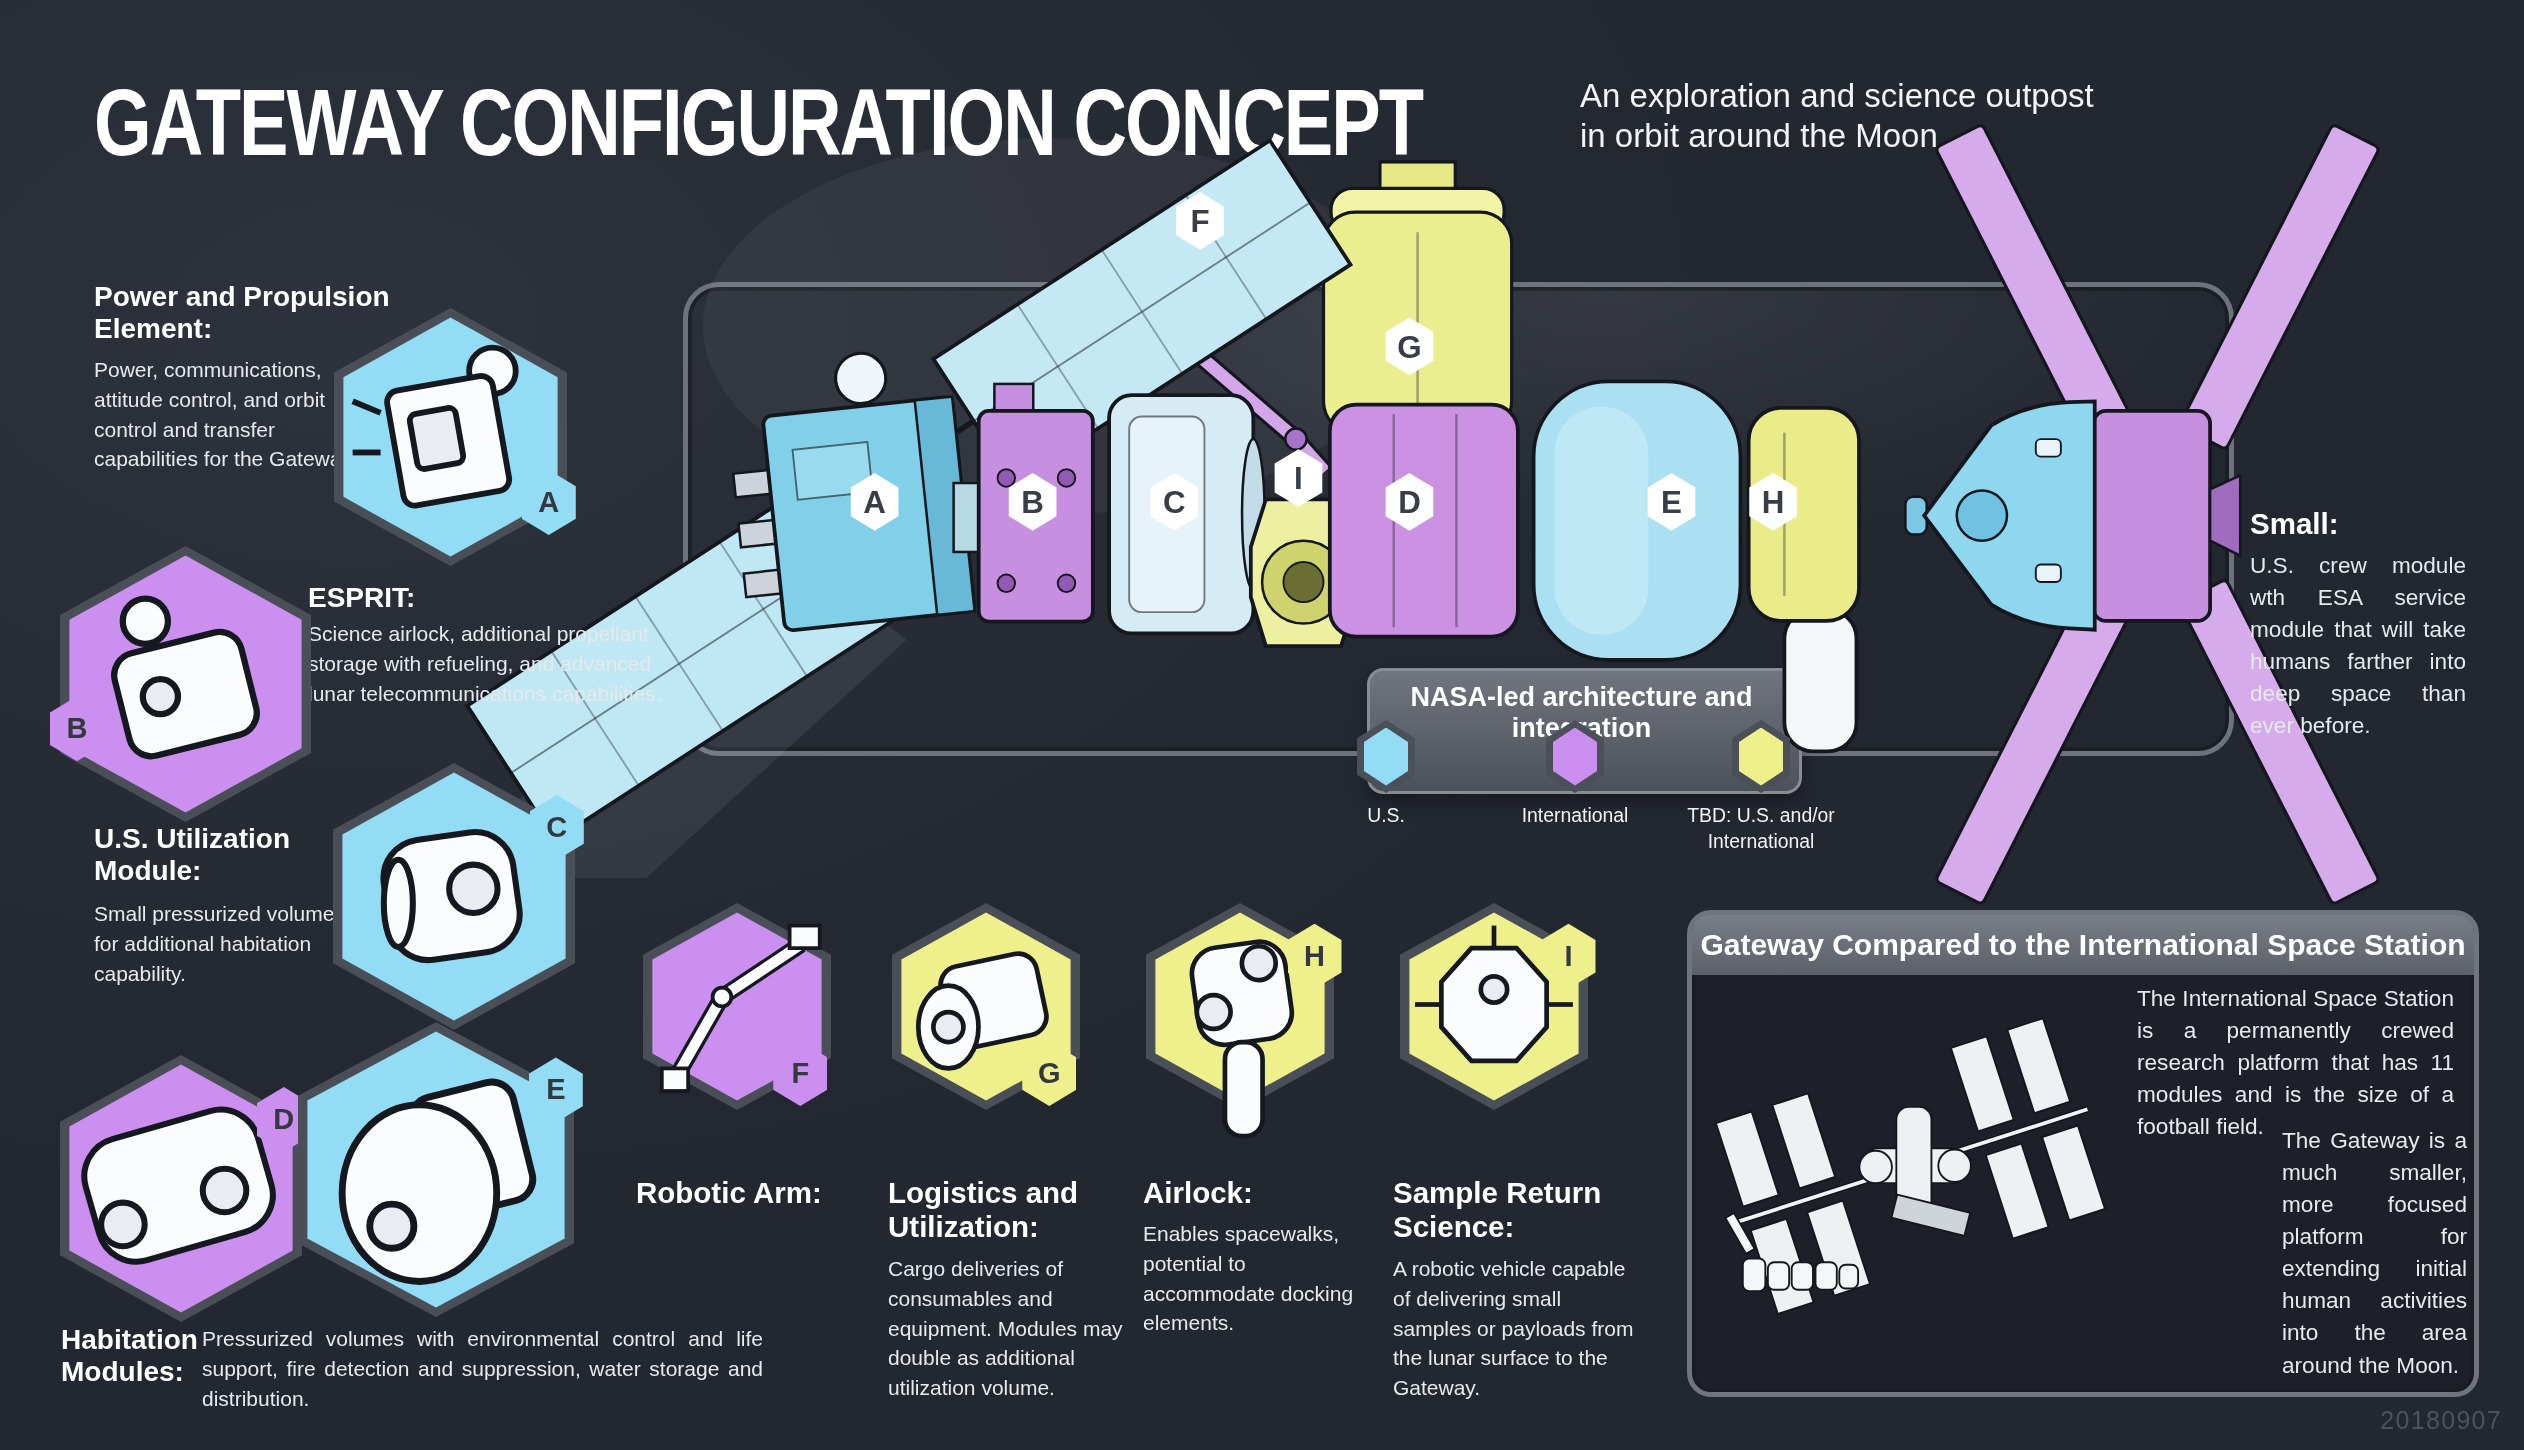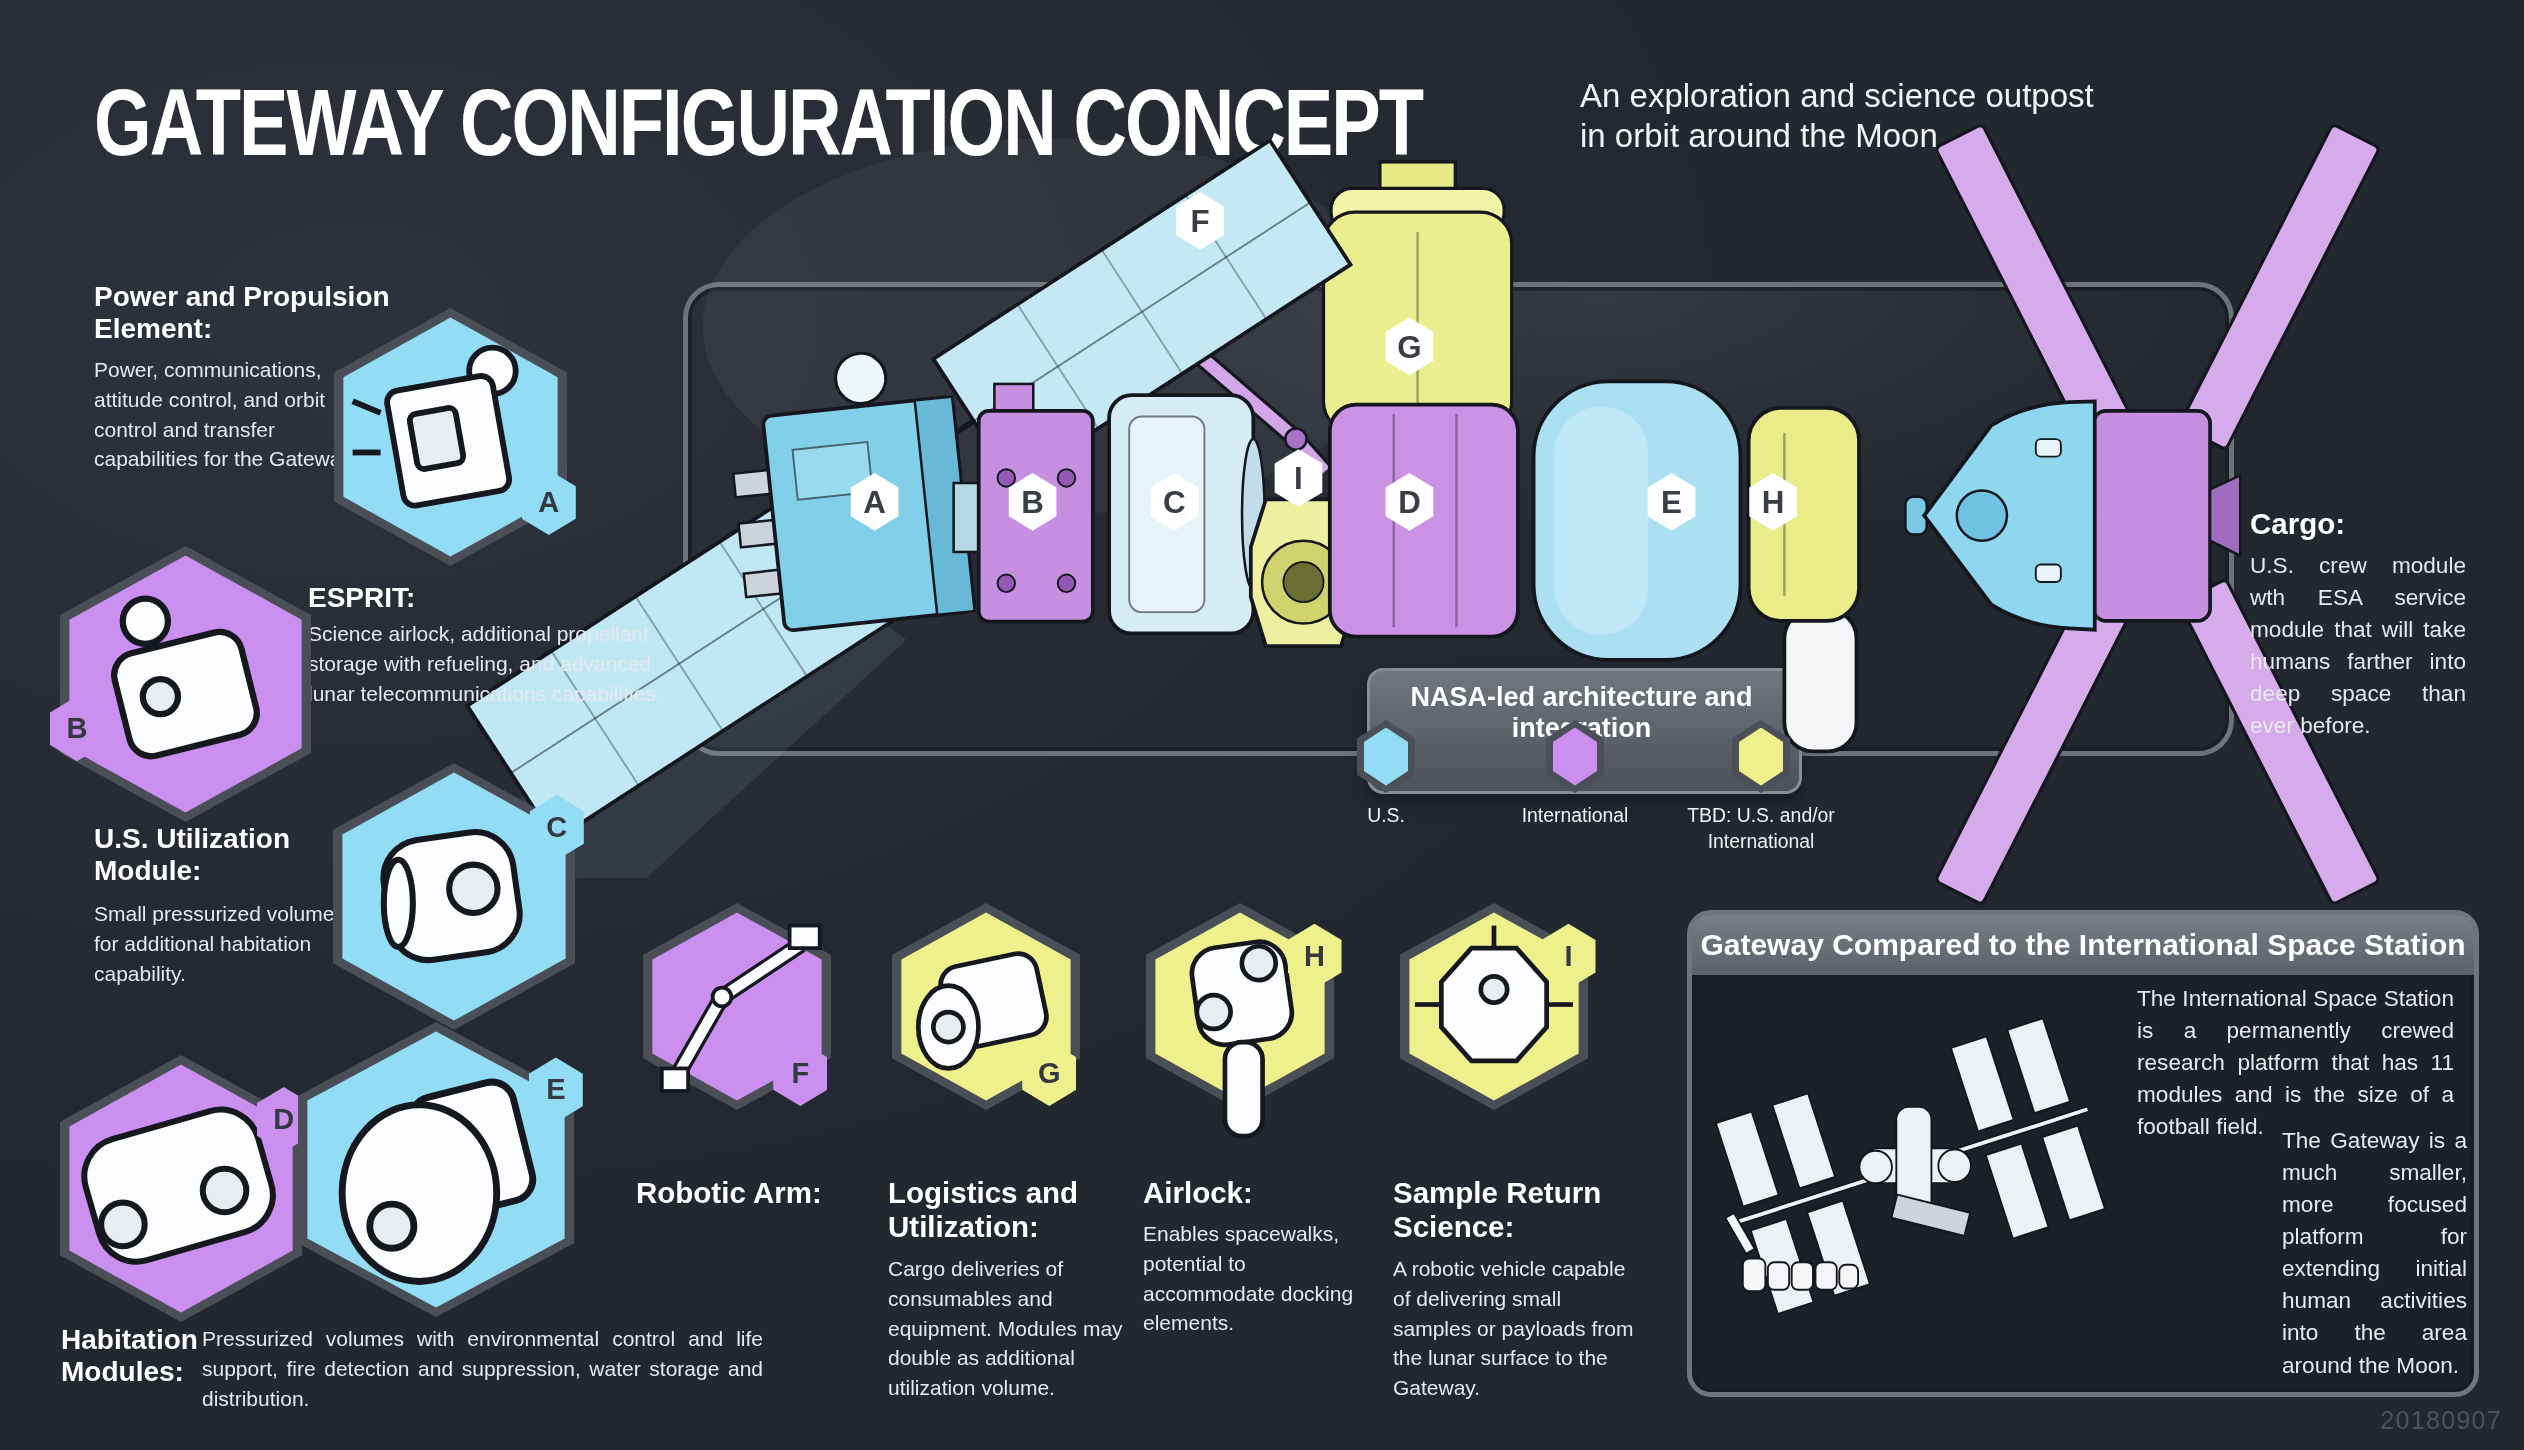--- a/index.html
+++ b/index.html
@@ -384,21 +384,21 @@
 
   <div class="abs h2" style="left:888px;top:1176px;width:251px">Logistics and Utilization:</div>
   <div class="abs body" style="left:888px;top:1254px;width:235px">Cargo deliveries of consumables and equipment. Modules may double as additional utilization volume.</div>
 
   <div class="abs h2" style="left:1143px;top:1176px;width:251px">Airlock:</div>
   <div class="abs body" style="left:1143px;top:1219px;width:213px">Enables spacewalks, potential to accommodate docking elements.</div>
 
   <div class="abs h2" style="left:1393px;top:1176px;width:263px">Sample Return Science:</div>
   <div class="abs body" style="left:1393px;top:1254px;width:248px">A robotic vehicle capable of delivering small samples or payloads from the lunar surface to the Gateway.</div>
 
-  <div class="abs h2" style="left:2250px;top:507px">Cargo:</div>
+  <div class="abs h2" style="left:2250px;top:507px">Small:</div>
   <div class="abs body just" style="left:2250px;top:550px;width:216px;font-size:22.6px">U.S. crew module wth ESA service module that will take humans farther into deep space than ever before.</div>
 
   <div class="abs cmp-panel">
     <div class="cmp-header">
       <span>Gateway Compared to the International Space Station</span>
     </div>
   </div>
 
   <svg class="abs" style="left:1705px;top:984px;width:414px;height:376px" viewBox="0 0 660 600">
     <g stroke="#0f1218" stroke-width="10" fill="none">

